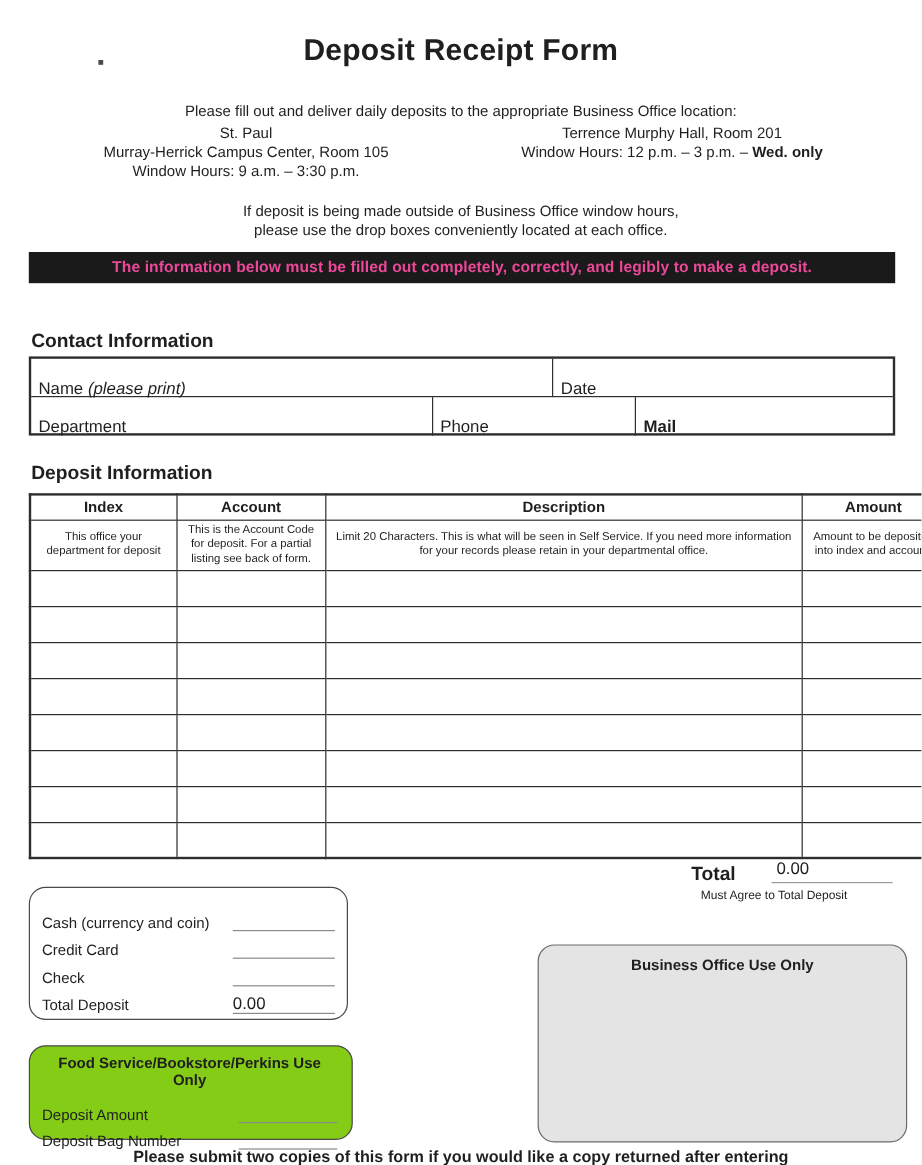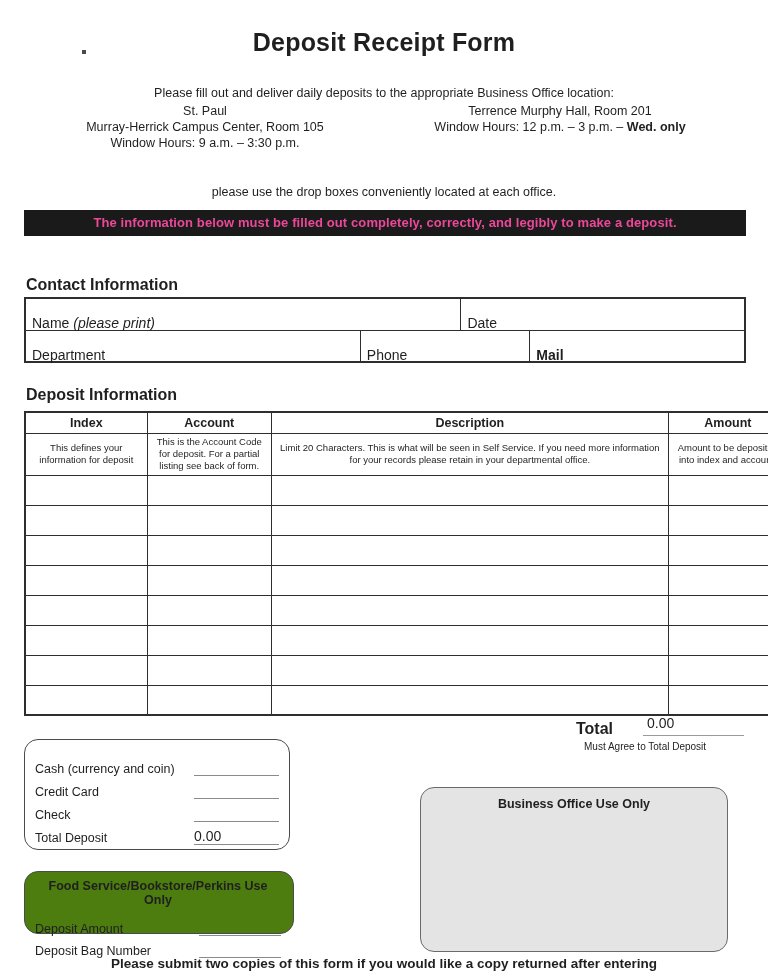--- a/index.html
+++ b/index.html
@@ -55,26 +55,26 @@
   .total-line  { left: 643px; top: 735px; width: 101px; border-bottom: 1.6px solid #9a9a9a; }
   .total-note  { left: 584px; top: 741px; font-size: 10px; }
 
   
   .round-box { border: 1.6px solid #4a4a4a; border-radius: 14px; }
   .cash-box { left: 24px; top: 739px; width: 266px; height: 111px; padding: 13px 10px 0 10px; background: #ffffff; }
   .tender-row { display: flex; justify-content: space-between; align-items: flex-end; height: 23px; }
   .tender-label { font-size: 12.5px; }
   .fill-line { width: 85px; border-bottom: 1.6px solid #8a8a8a; height: 17px; font-size: 14px; line-height: 17px; }
 
-  .food-box { left: 24px; top: 871px; width: 270px; height: 63px; background: #4d7c0f; padding: 7px 12px 0 10px; }
+  .food-box { left: 24px; top: 871px; width: 270px; height: 79px; background: #84cc16; padding: 7px 12px 0 10px; }
   .food-title { text-align: center; font-size: 12.5px; font-weight: bold; margin-bottom: 7px; }
   .food-row { display: flex; justify-content: space-between; align-items: flex-end; height: 22px; gap: 44px; }
   .food-row .fill-line { width: 82px; }
 
-  .biz-box { left: 420px; top: 787px; width: 308px; height: 165px; background: #e4e4e4; border-color: #6a6a6a; }
+  .biz-box { left: 448px; top: 787px; width: 308px; height: 165px; background: #e4e4e4; border-color: #6a6a6a; }
   .biz-title { text-align: center; font-size: 12.5px; font-weight: bold; margin-top: 9px; }
 
   .footer-note { left: 0; top: 956px; width: 100%; text-align: center; font-size: 13.5px; font-weight: bold; }
 </style>
 </head>
 <body>
 
 <div class="page">
 
   <div class="stray-dot"></div>
@@ -87,20 +87,21 @@
     <div>St. Paul</div>
     <div>Murray-Herrick Campus Center, Room 105</div>
     <div><span>Window Hours: 9 a.m. – 3:30 p.m.</span><b></b></div>
   </div>
 
   <div class="abs loc-col loc-right">
     <div>Terrence Murphy Hall, Room 201</div>
     <div><span>Window Hours: 12 p.m. – 3 p.m. – </span><b>Wed. only</b></div>
   </div>
 
+  <div class="abs note-line" style="top:169px;">If deposit is being made outside of Business Office window hours,</div>
   <div class="abs note-line" style="top:185px;">please use the drop boxes conveniently located at each office.</div>
 
   <div class="abs banner">The information below must be filled out completely, correctly, and legibly to make a deposit.</div>
 
   <div class="abs section-heading contact-heading">Contact Information</div>
 
   <div class="abs contact-table">
     <div class="c-row">
       <div class="c-cell c-name"><span>Name </span><span class="hint">(please print)</span></div>
       <div class="c-cell c-date"><span>Date</span></div>
@@ -124,21 +125,21 @@
     <thead>
       <tr>
         <th>Index</th>
         <th>Account</th>
         <th>Description</th>
         <th>Amount</th>
       </tr>
     </thead>
     <tbody>
       <tr>
-        <td class="note-cell">This defines your information for deposit</td>
+        <td class="note-cell">This office your department for deposit</td>
         <td class="note-cell">This is the Account Code for deposit. For a partial listing see back of form.</td>
         <td class="note-cell">Limit 20 Characters. This is what will be seen in Self Service.  If you need more information for your records please retain in your departmental office.</td>
         <td class="note-cell">Amount to be deposited into index and account.</td>
       </tr>
     </tbody>
     <tbody>
         <tr>
           <td class="blank-cell"></td>
           <td class="blank-cell"></td>
           <td class="blank-cell"></td>

